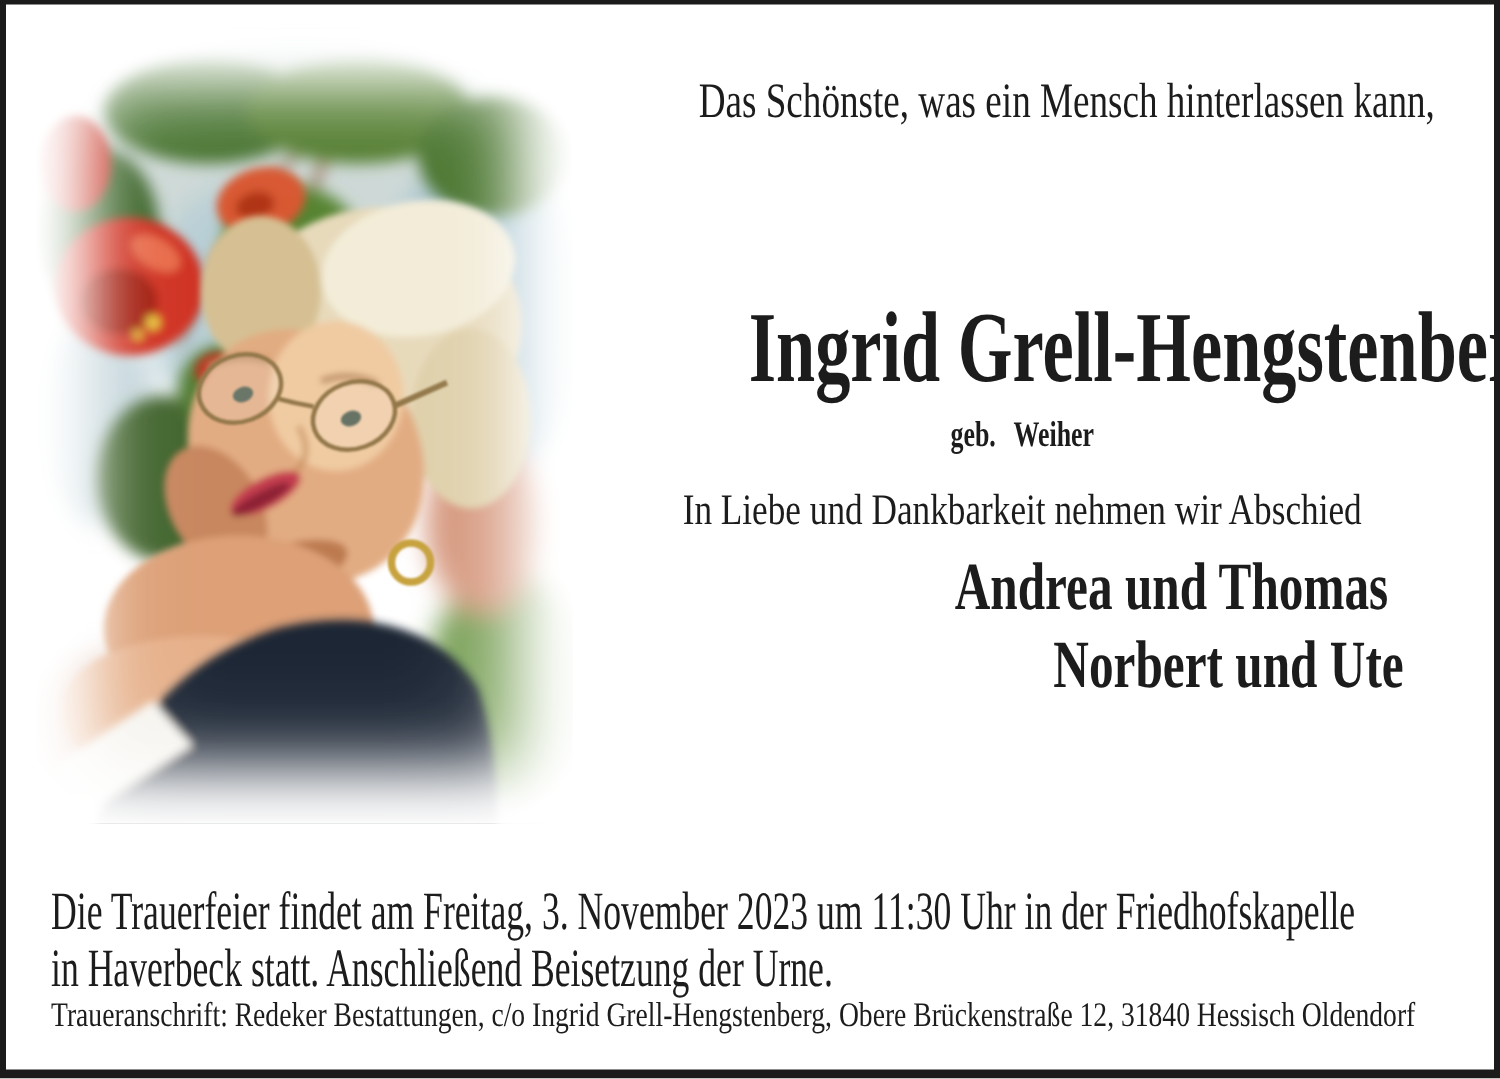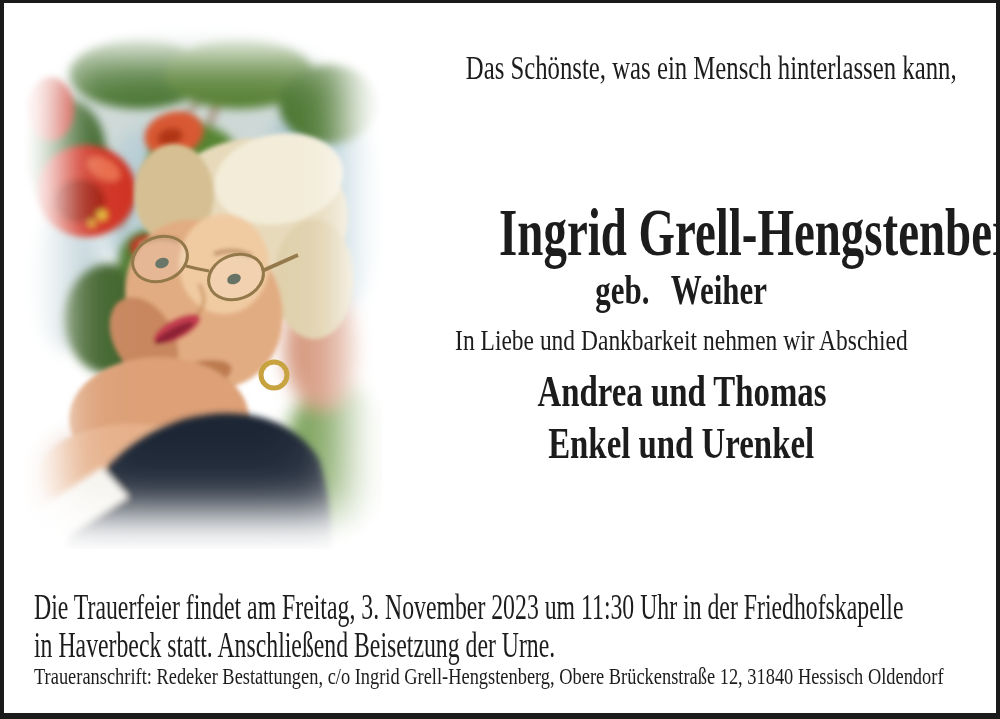--- a/index.html
+++ b/index.html
@@ -28,25 +28,25 @@
     pointer-events:none;
   }
   
   .abs{position:absolute;white-space:nowrap;}
   .rightcol{left:380px;width:595px;text-align:center;}
   .cx{display:inline-block;white-space:nowrap;}
   .quote{top:44px;font-size:33px;line-height:42.5px;}
   .quote .cx{transform:scaleX(0.75);transform-origin:50% 50%;}
   .name{top:196px;font-size:67px;line-height:67px;font-weight:bold;}
   .name .cx{transform:scaleX(0.70);transform-origin:50% 50%;}
-  .birth{top:271px;font-size:43px;line-height:32px;font-weight:bold;}
+  .birth{top:271px;font-size:24px;line-height:32px;font-weight:bold;}
   .birth .cx{transform:scaleX(0.72);transform-origin:50% 50%;word-spacing:0.45em;}
   .farewell{top:320px;font-size:29px;line-height:35px;}
   .farewell .cx{transform:scaleX(0.81);transform-origin:50% 50%;}
-  .mourners{top:362px;font-size:45px;line-height:52px;font-weight:bold;}
+  .mourners{top:362px;font-size:45px;line-height:52px;font-weight:bold;text-align:right;}
   .mourners .cx{transform:scaleX(0.73);transform-origin:50% 50%;}
   .service{left:30px;top:585px;font-size:36px;line-height:38px;text-align:left;}
   .service .cx{transform:scaleX(0.66);transform-origin:0 50%;}
   .address{left:30px;top:662px;font-size:23px;line-height:23px;text-align:left;}
   .address .cx{transform:scaleX(0.80);transform-origin:0 50%;}
 </style>
 </head>
 <body>
 
 <div id="page">
@@ -148,21 +148,21 @@
   <div class="abs rightcol birth">
     <span class="cx">geb. Weiher</span>
   </div>
 
   <div class="abs rightcol farewell">
     <span class="cx">In Liebe und Dankbarkeit nehmen wir Abschied</span>
   </div>
 
   <div class="abs rightcol mourners">
     <div><span class="cx">Andrea und Thomas</span></div>
-    <div><span class="cx">Enkel und Urenkel</span></div>
+    <div><span class="cx">Norbert und Ute</span></div>
   </div>
 
   <div class="abs service">
     <div><span class="cx">Die Trauerfeier findet am Freitag, 3. November 2023 um 11:30 Uhr in der Friedhofskapelle</span></div>
     <div><span class="cx">in Haverbeck statt. Anschließend Beisetzung der Urne.</span></div>
   </div>
 
   <div class="abs address">
     <span class="cx">Traueranschrift: Redeker Bestattungen, c/o Ingrid Grell-Hengstenberg, Obere Brückenstraße 12, 31840 Hessisch Oldendorf</span>
   </div>

